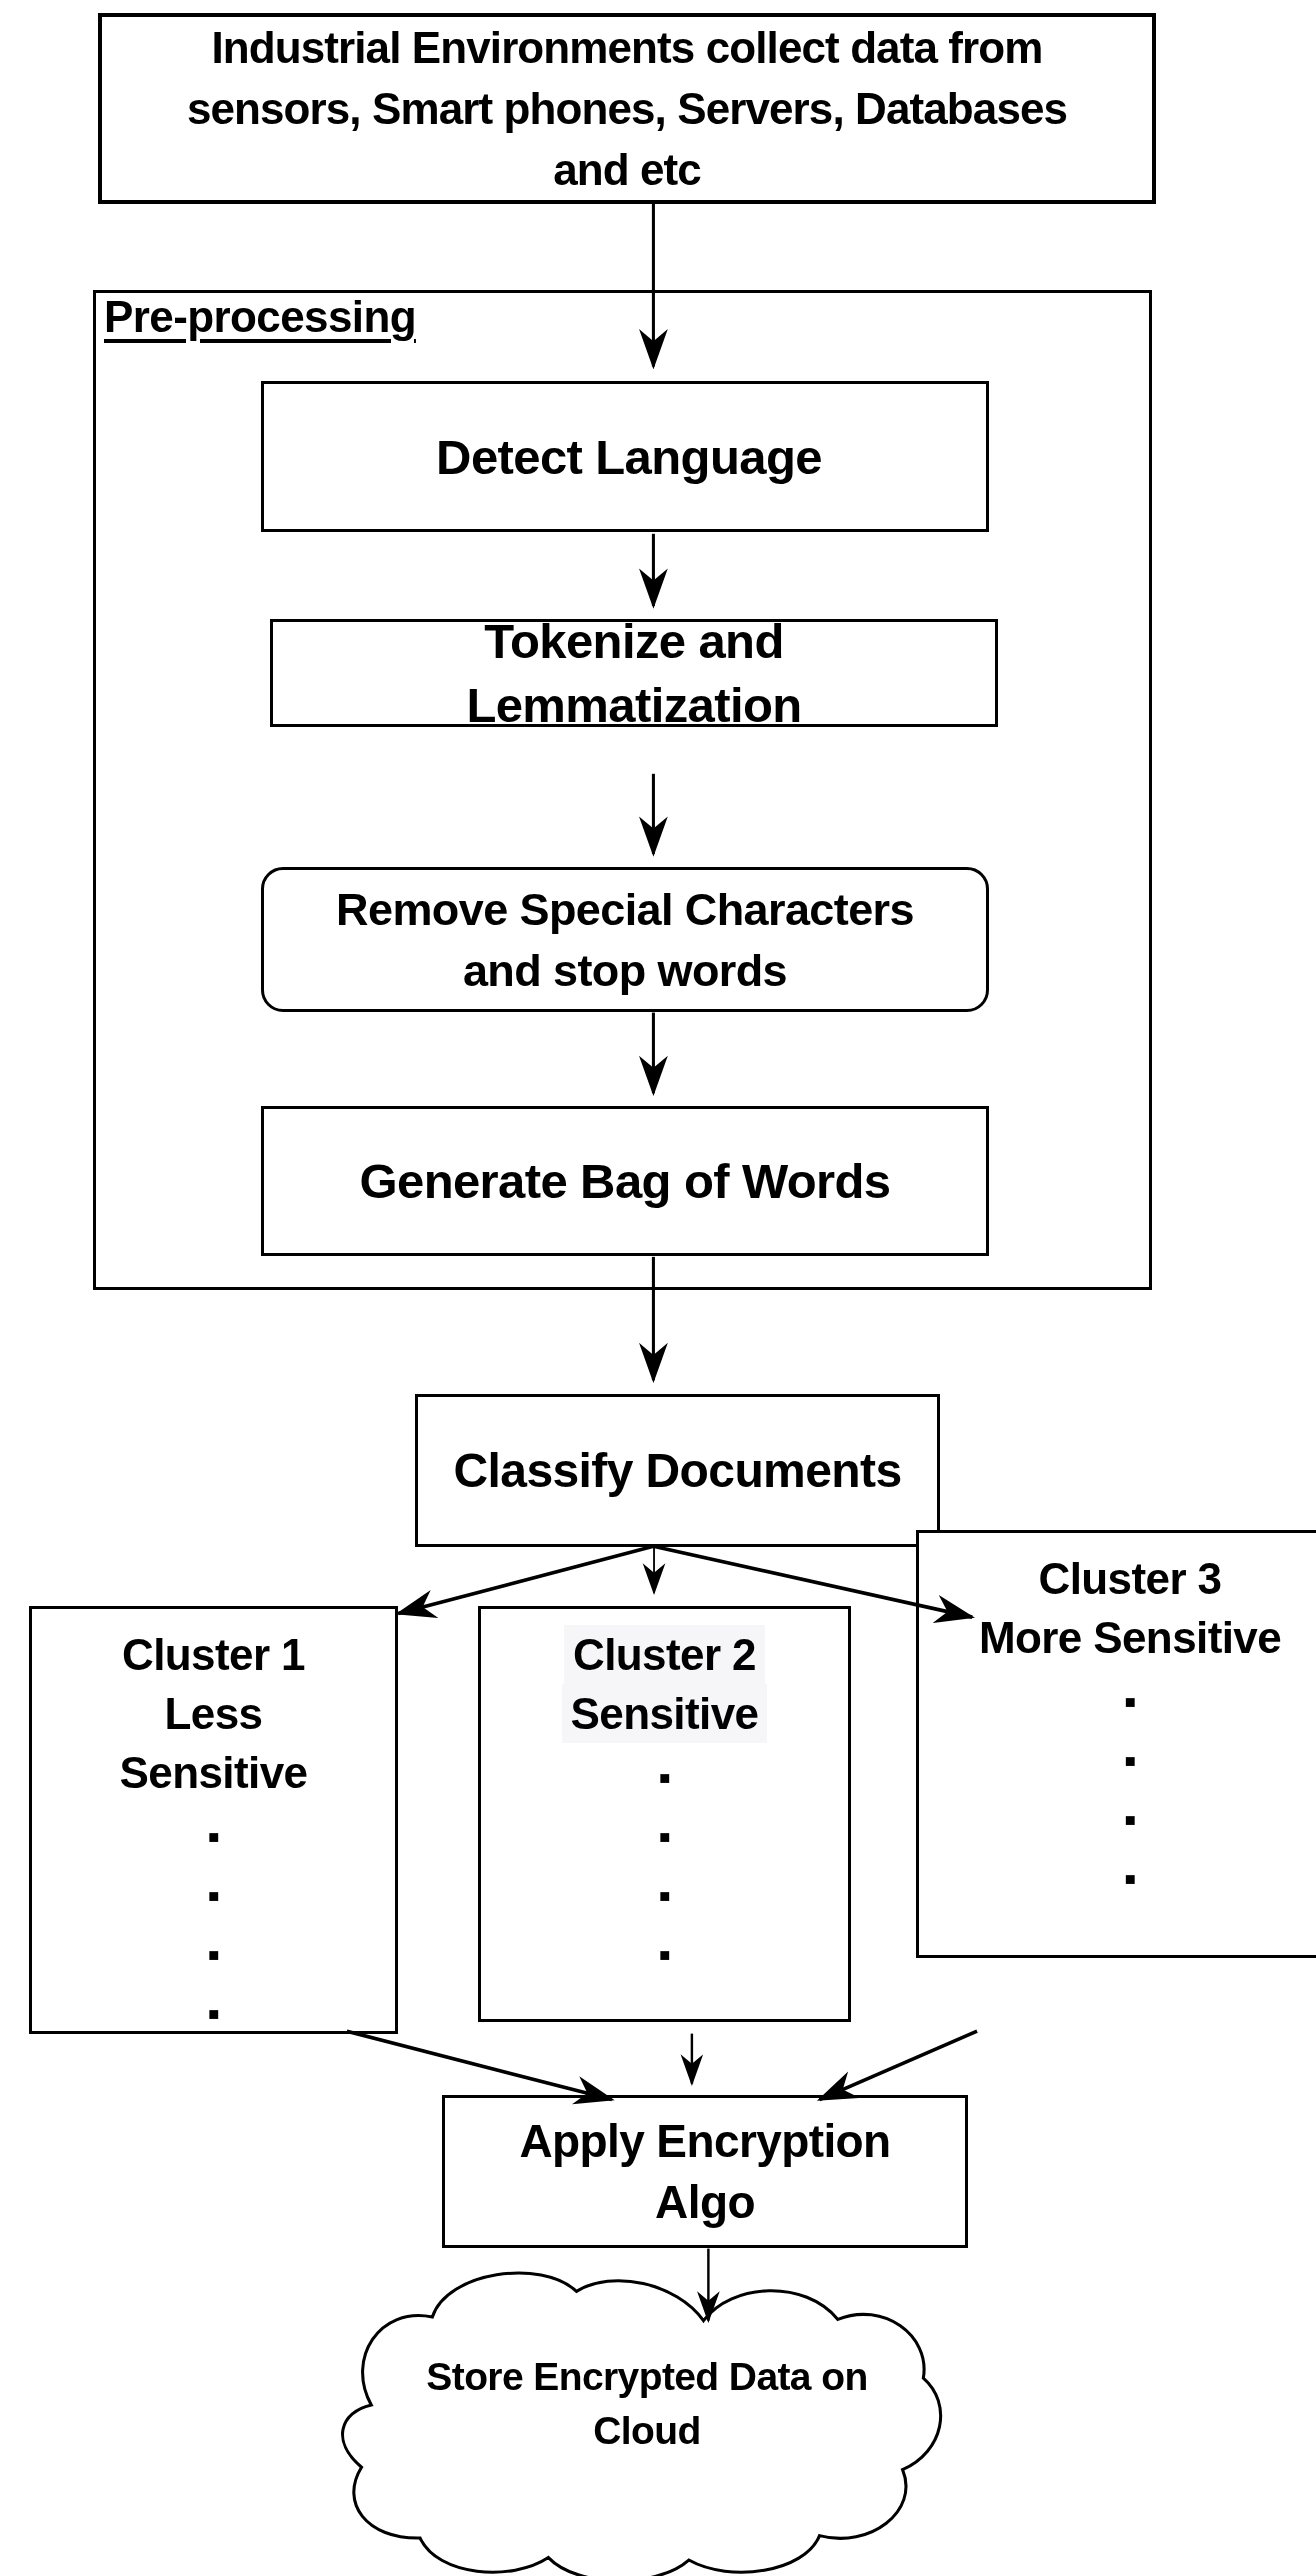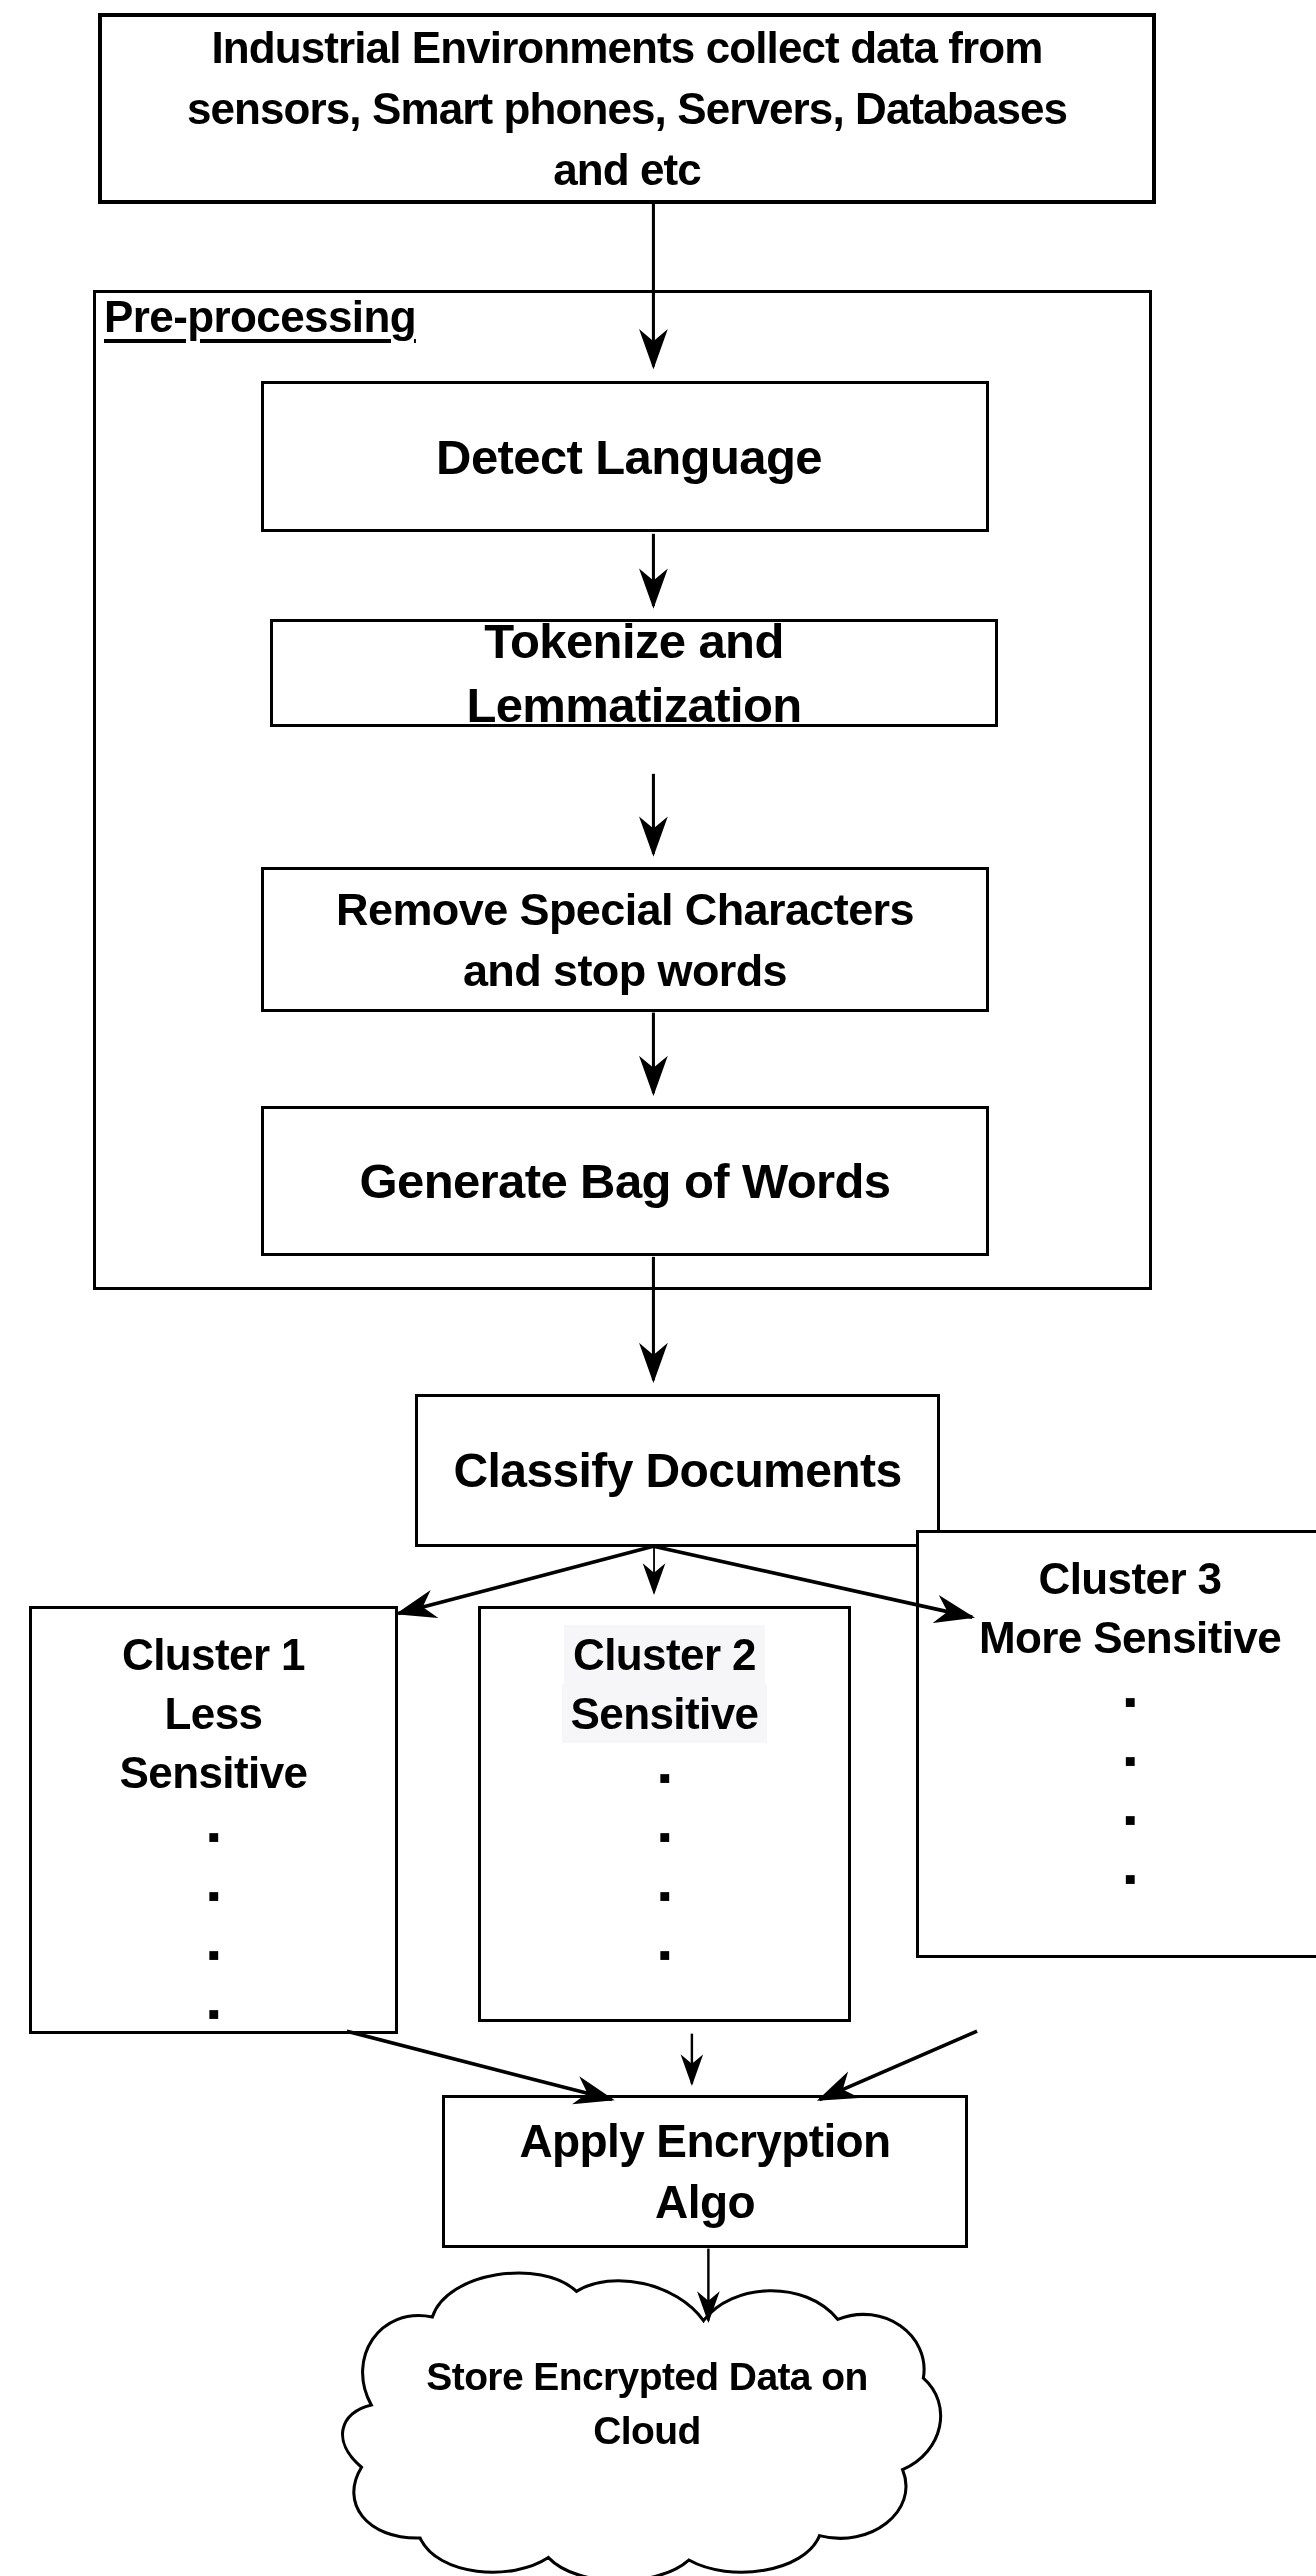--- a/index.html
+++ b/index.html
@@ -16,21 +16,21 @@
   }
   .top-box{border-width:4.3px;font-size:44px;line-height:61px;letter-spacing:-0.9px;}
   .prep-container{
     position:absolute;box-sizing:border-box;border:3.7px solid #000;background:#ffffff;z-index:1;
   }
   .prep-label{
     position:absolute;z-index:2;font-weight:bold;font-size:44px;letter-spacing:-0.6px;
     text-decoration:underline;text-decoration-thickness:3.7px;text-underline-offset:7.3px;
   }
   .step{font-size:49px;line-height:64px;letter-spacing:-0.6px;}
-  .step-remove{font-size:45px;line-height:61px;}
+  .step-remove{font-size:45px;line-height:61px;border-radius:22px;}
   .classify-box{font-size:48px;letter-spacing:-0.6px;margin-left:12px;}
   .cluster{
     justify-content:flex-start;padding-top:16px;font-size:44px;line-height:59px;letter-spacing:-0.6px;
   }
   .cluster .hl{background:#f6f6f8;padding:0 8.6px;}
   .dots{display:flex;flex-direction:column;align-items:center;margin-top:4.9px;}
   .dots .dot{font-size:18.3px;line-height:59px;}
   .apply-box{font-size:46px;line-height:61px;letter-spacing:-0.6px;}
   .cloud-label{
     position:absolute;z-index:6;font-weight:bold;text-align:center;

